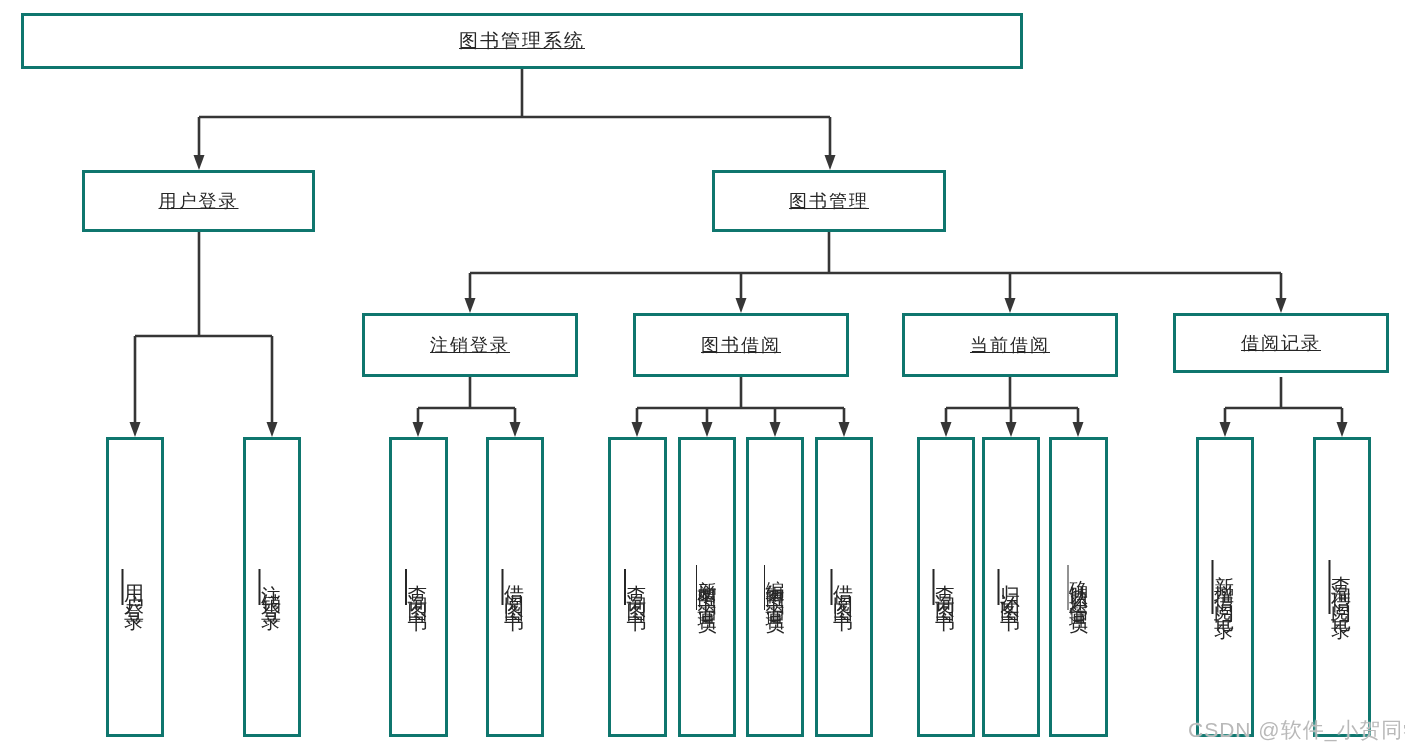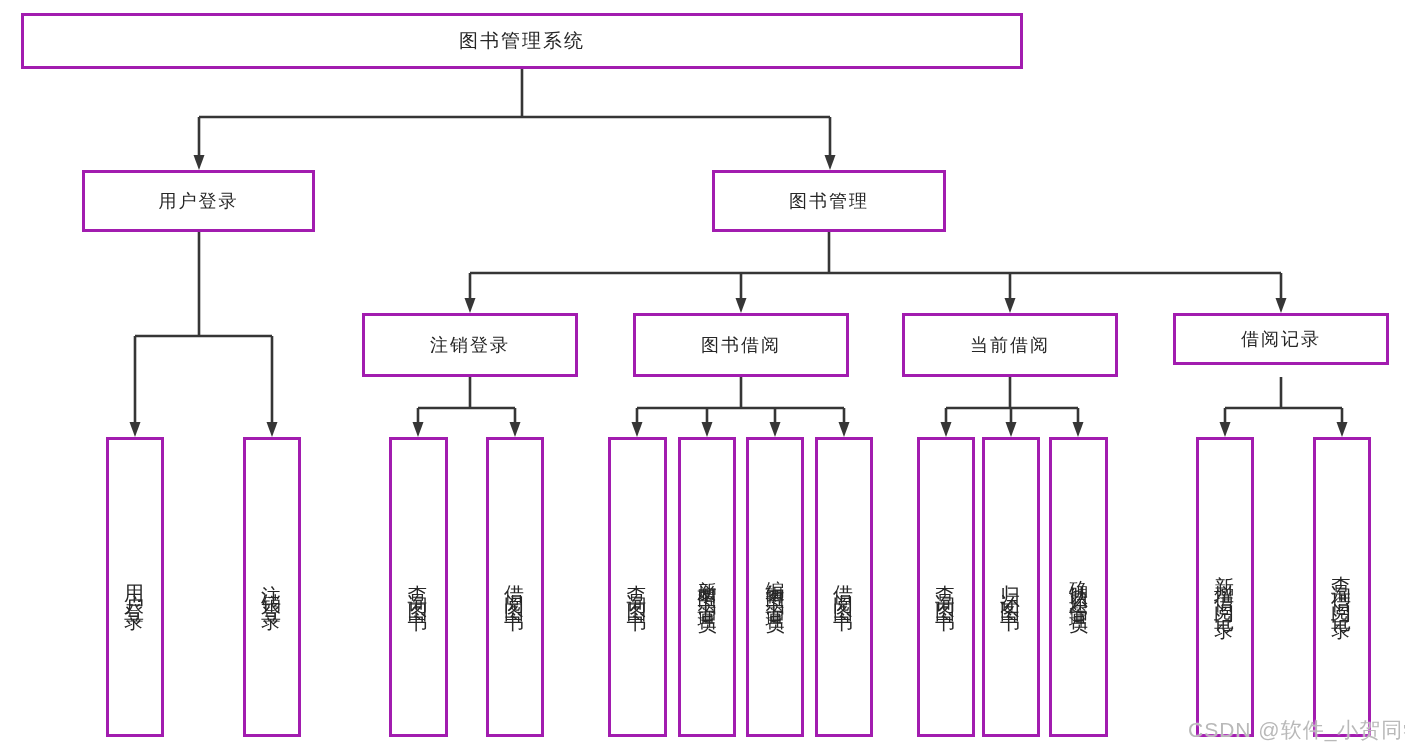--- a/index.html
+++ b/index.html
@@ -21,26 +21,27 @@
     stroke: #363636;
     stroke-width: 2.6;
   }
   .wires path.arrow {
     fill: #363636;
     stroke: none;
   }
   .box {
     position: absolute;
     box-sizing: border-box;
-    border: 3px solid #a21caf;
+    border: 3px solid #0f766e;
     background: #ffffff;
     display: flex;
     align-items: center;
     justify-content: center;
     color: #262626;
+    text-decoration: underline;
   }
   .h-label {
     font-size: 18px;
     letter-spacing: 2px;
     white-space: nowrap;
   }
   .root-label { font-size: 19px; }
   .v-label {
     writing-mode: vertical-rl;
     text-orientation: mixed;
@@ -117,21 +118,21 @@
 
   <div class="box" style="left:362px; top:313px; width:216px; height:64px;">
     <span class="h-label">注销登录</span>
   </div>
   <div class="box" style="left:902px; top:313px; width:216px; height:64px;">
     <span class="h-label">当前借阅</span>
   </div>
   <div class="box" style="left:633px; top:313px; width:216px; height:64px;">
     <span class="h-label">图书借阅</span>
   </div>
-  <div class="box" style="left:1173px; top:313px; width:216px; height:52px;">
+  <div class="box" style="left:1173px; top:313px; width:216px; height:60px;">
     <span class="h-label">借阅记录</span>
   </div>
 
   <div class="box" style="left:106px; top:437px; width:58px; height:300px;">
     <span class="v-label">用户登录</span>
   </div>
   <div class="box" style="left:243px; top:437px; width:58px; height:300px;">
     <span class="v-label">注销登录</span>
   </div>
 

